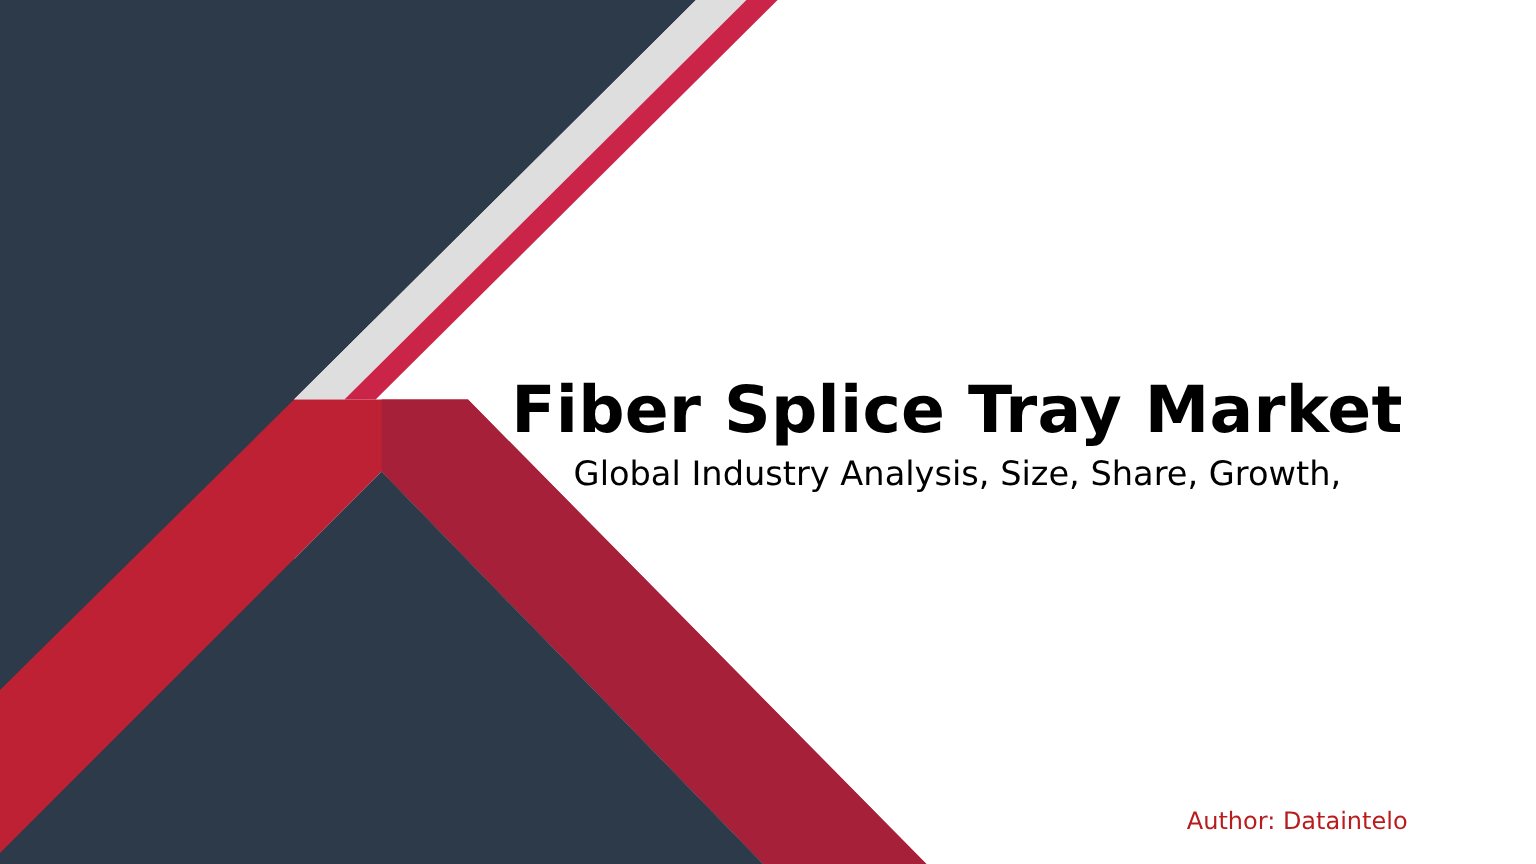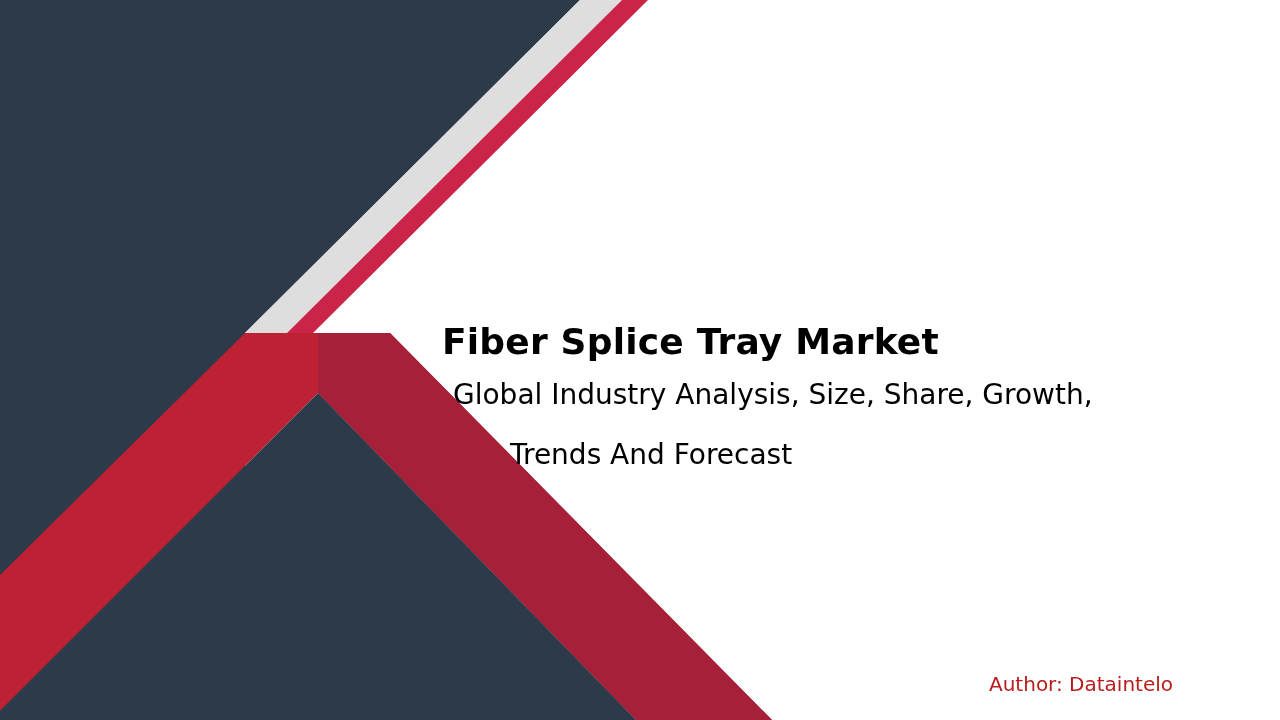--- a/index.html
+++ b/index.html
@@ -29,31 +29,30 @@
     position: absolute;
     left: 0;
     top: 0;
     width: 1280px;
     height: 720px;
   }
   .title {
     position: absolute;
     left: 426px;
     top: 318px;
-    font-size: 36px;
+    font-size: 54px;
     font-weight: bold;
     color: #000000;
     letter-spacing: 0.2px;
     white-space: nowrap;
     line-height: 48px;
-    margin-left: 16px;
   }
   .subtitle-line-1 {
     position: absolute;
-    left: 453px;
+    left: 478px;
     top: 377px;
     font-size: 28px;
     font-weight: normal;
     color: #000000;
     white-space: nowrap;
     line-height: 36px;
   }
   .subtitle-line-2 {
     position: absolute;
     left: 510px;
@@ -97,19 +96,18 @@
     <polygon points="318,393 636,720 0,720 0,711" fill="#2c3a49"></polygon>
 
   </svg>
 
   <div class="text-layer">
 
     <div class="title">Fiber Splice Tray Market</div>
 
     <div class="subtitle-line-1">Global Industry Analysis, Size, Share, Growth,</div>
 
-    <div class="subtitle-line-2">Trends And Forecast</div>
 
     <div class="author">Author: Dataintelo</div>
 
   </div>
 
 </div>
 
 </body></html>

